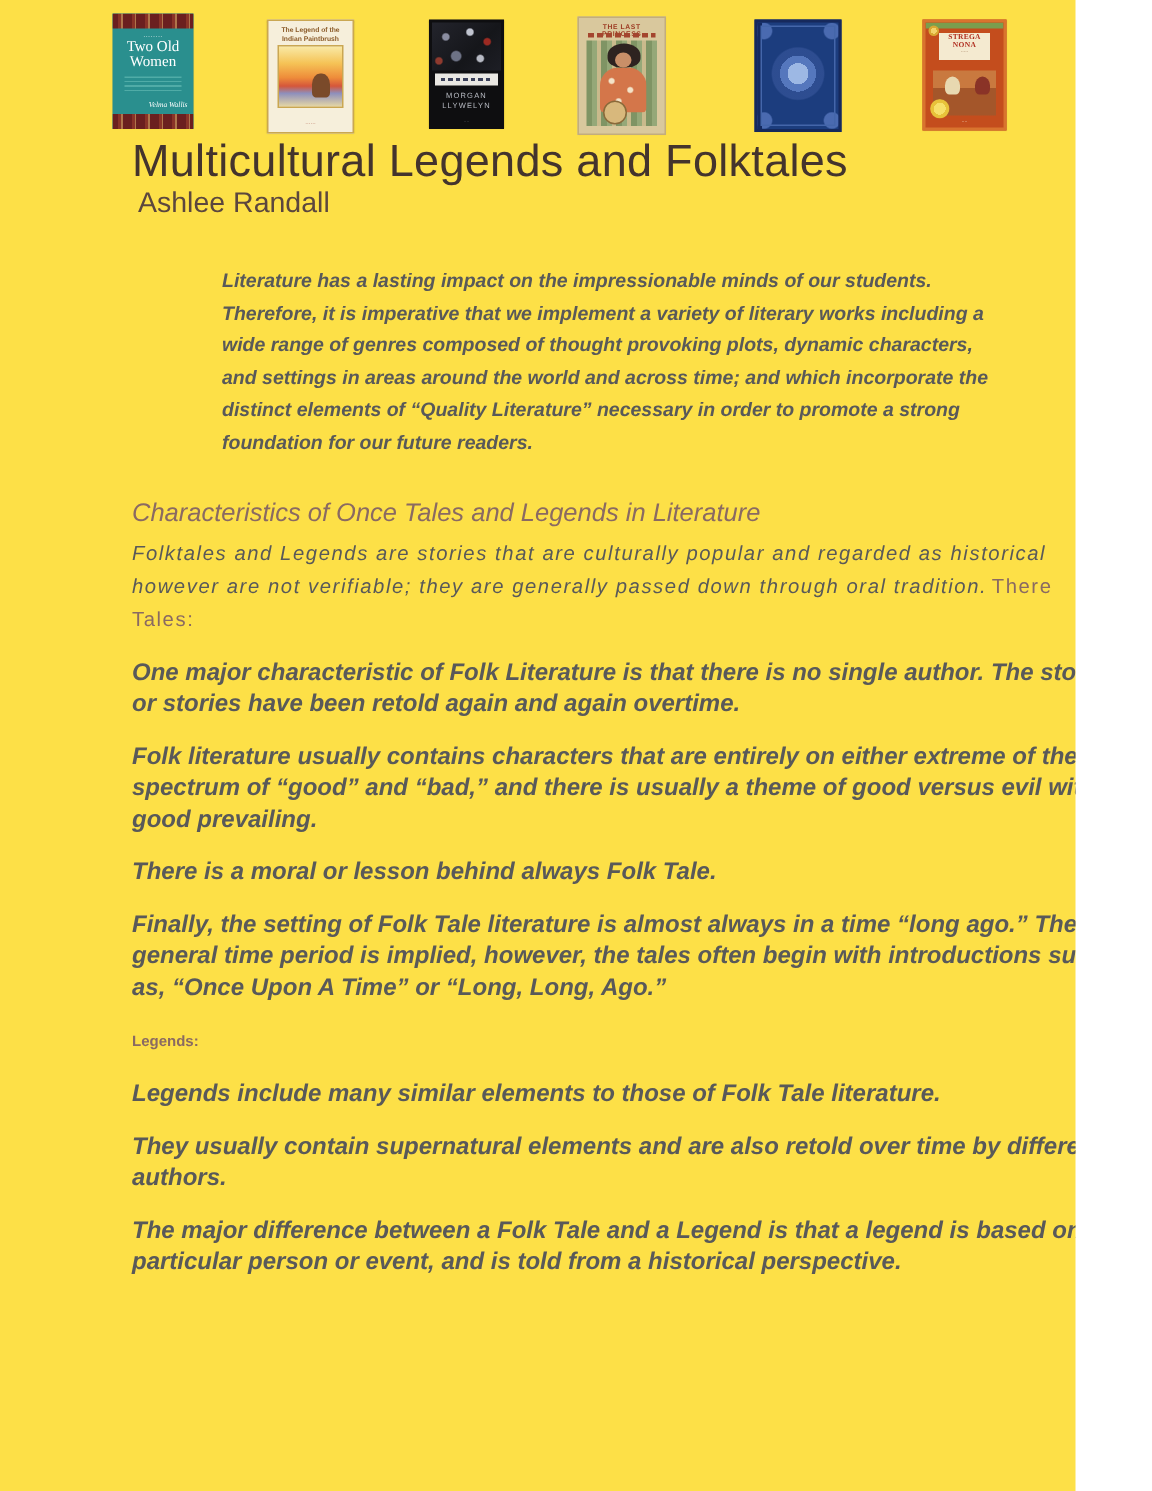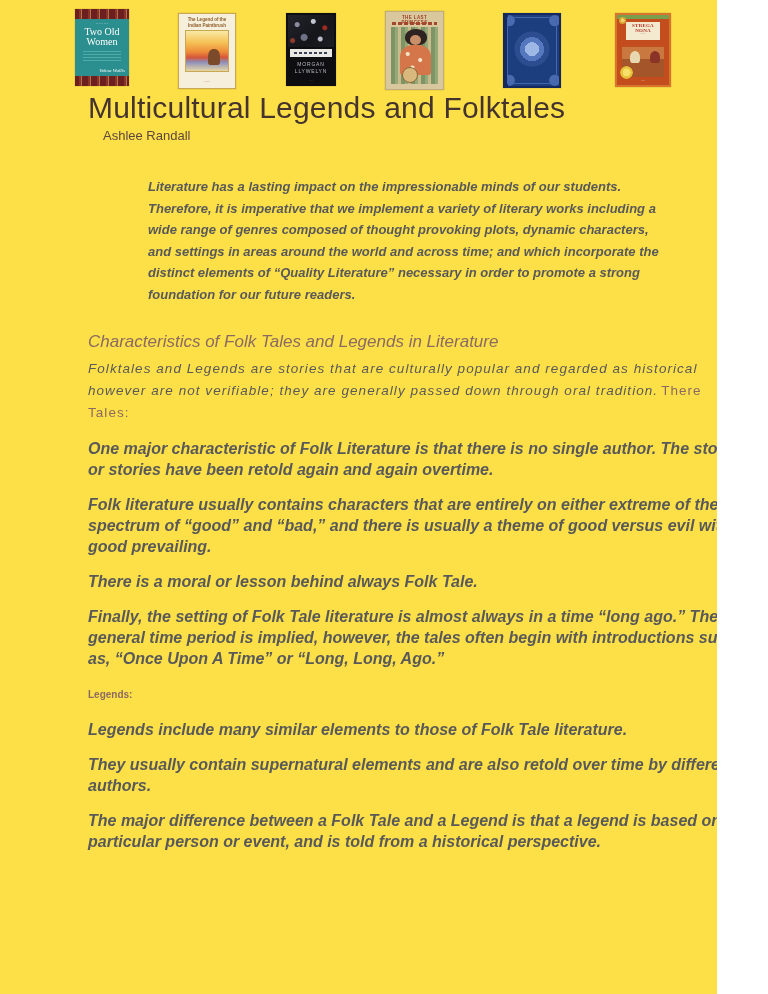--- a/index.html
+++ b/index.html
@@ -113,21 +113,21 @@
   .c6 .fig.b { left: 28px; background: #8a3327; }
   .c6 .burst { position: absolute; bottom: 6px; left: 3px; width: 13px; height: 13px; border-radius: 50%;
     background: radial-gradient(circle,#f7e06a 0 4px,#e8c23a 4px 6px,transparent 7px); }
   .c6 .foot { position: absolute; bottom: 2px; left: 0; right: 0; text-align: center;
     font-size: 3px; color: #f4ead0; }
 
   
   .content { position: absolute; left: 88px; top: 92px; width: 652px; }
   .doc-title { margin: 0; font-size: 30px; line-height: 32px; font-weight: 400;
     color: #44342d; letter-spacing: .2px; }
-  .doc-author { margin: 2px 0 0 15px; font-size: 13px; line-height: 19px; color: #5c473e; }
+  .doc-author { margin: 2px 0 0 4px; font-size: 19px; line-height: 19px; color: #5c473e; }
 
   .quote { margin: 31px 0 0 60px; width: 524px;
     font-size: 13px; line-height: 21.5px; font-weight: 700; font-style: italic; color: #595959; }
 
   .sec-heading { margin: 26px 0 0 0; font-size: 17px; line-height: 22px;
     font-style: italic; font-weight: 400; color: #8a6a62; }
 
   .lead { margin: 5px 0 0 0; font-size: 13.5px; line-height: 22px;
     font-style: italic; color: #595959; letter-spacing: 1.05px; }
   .lead .folk-label { font-style: normal; color: #8a6a62; margin-left: 3px; }
@@ -201,21 +201,21 @@
     </div>
   </div>
 
   <div class="content">
 
     <h1 class="doc-title">Multicultural Legends and Folktales</h1>
     <div class="doc-author">Ashlee Randall</div>
 
     <p class="quote">Literature has a lasting impact on the impressionable minds of our students. Therefore, it is imperative that we implement a variety of literary works including a wide range of genres composed of thought provoking plots, dynamic characters, and settings in areas around the world and across time; and which incorporate the distinct elements of “Quality Literature” necessary in order to promote a strong foundation for our future readers.</p>
 
-    <h2 class="sec-heading">Characteristics of Folk Tales and Legends in Literature</h2>
+    <h2 class="sec-heading">Characteristics of Once Tales and Legends in Literature</h2>
 
     <p class="lead"><span>Folktales and Legends are stories that are culturally popular and regarded as historical however are not verifiable; they are generally passed down through oral tradition.</span><span class="folk-label">There Tales:</span></p>
 
     <p class="body-p">One major characteristic of Folk Literature is that there is no single author.  The story or stories have been retold again and again overtime.</p>
     <p class="body-p">Folk literature usually contains characters that are entirely on either extreme of the spectrum of “good” and “bad,” and there is usually a theme of good versus evil with good prevailing.</p>
     <p class="body-p">There is a moral or lesson behind always Folk Tale.</p>
     <p class="body-p">Finally, the setting of Folk Tale literature is almost always in a time “long ago.”   The general time period is implied, however, the tales often begin with introductions such as, “Once Upon A Time” or “Long, Long, Ago.”</p>
 
     <p class="legends-label">Legends:</p>
 

